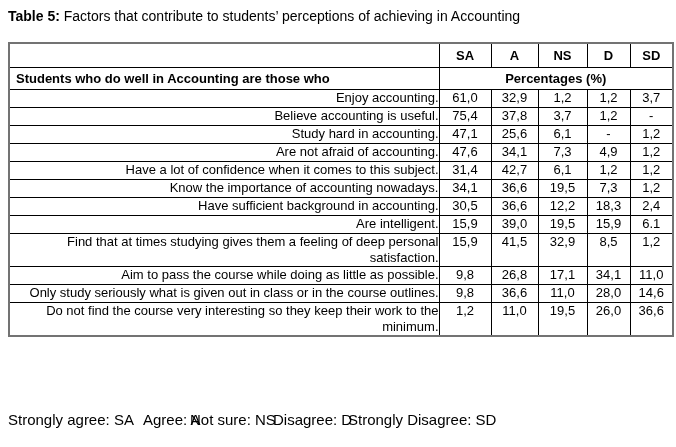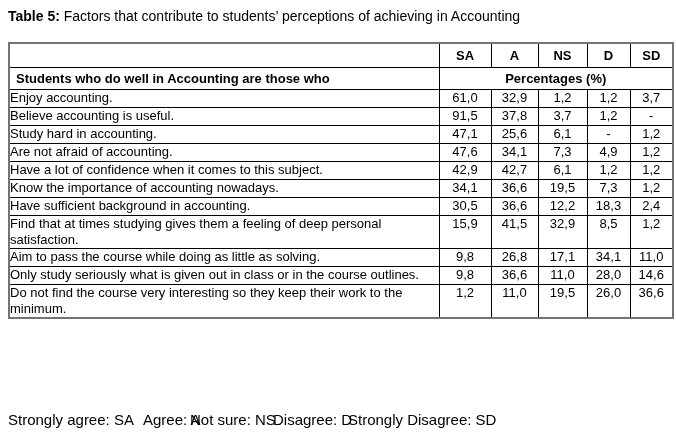--- a/index.html
+++ b/index.html
@@ -48,21 +48,21 @@
   col.c-d  { width: 43px; }
   col.c-sd { width: 43px; }
 
   tr.hdr1 th { height: 23px; font-weight: bold; text-align: center; font-size: 13px; }
   tr.hdr1 th.empty { border-left: none; }
   tr.hdr2 th { height: 21px; font-weight: bold; font-size: 13px; }
   tr.hdr2 th.rowhdr { text-align: left; padding-left: 6px; }
   tr.hdr2 th.pct { text-align: center; }
 
   td.lbl {
-    text-align: left;
+    text-align: right;
     vertical-align: top;
     padding: 2px 4px 2px 6px;
     height: 17px;
   }
   td.val {
     text-align: center;
     vertical-align: top;
     padding-top: 2px;
   }
 
@@ -118,21 +118,21 @@
         <tr>
           <td class="lbl">Enjoy accounting.</td>
           <td class="val">61,0</td>
           <td class="val">32,9</td>
           <td class="val">1,2</td>
           <td class="val">1,2</td>
           <td class="val">3,7</td>
         </tr>
         <tr>
           <td class="lbl">Believe accounting is useful.</td>
-          <td class="val">91,5</td>
+          <td class="val">75,4</td>
           <td class="val">37,8</td>
           <td class="val">3,7</td>
           <td class="val">1,2</td>
           <td class="val">-</td>
         </tr>
         <tr>
           <td class="lbl">Study hard in accounting.</td>
           <td class="val">47,1</td>
           <td class="val">25,6</td>
           <td class="val">6,1</td>
@@ -142,52 +142,60 @@
         <tr>
           <td class="lbl">Are not afraid of accounting.</td>
           <td class="val">47,6</td>
           <td class="val">34,1</td>
           <td class="val">7,3</td>
           <td class="val">4,9</td>
           <td class="val">1,2</td>
         </tr>
         <tr>
           <td class="lbl">Have a lot of confidence when it comes to this subject.</td>
-          <td class="val">42,9</td>
+          <td class="val">31,4</td>
           <td class="val">42,7</td>
           <td class="val">6,1</td>
           <td class="val">1,2</td>
           <td class="val">1,2</td>
         </tr>
         <tr>
           <td class="lbl">Know the importance of accounting nowadays.</td>
           <td class="val">34,1</td>
           <td class="val">36,6</td>
           <td class="val">19,5</td>
           <td class="val">7,3</td>
           <td class="val">1,2</td>
         </tr>
         <tr>
           <td class="lbl">Have sufficient background in accounting.</td>
           <td class="val">30,5</td>
           <td class="val">36,6</td>
           <td class="val">12,2</td>
           <td class="val">18,3</td>
           <td class="val">2,4</td>
+        </tr>
+        <tr>
+          <td class="lbl">Are intelligent.</td>
+          <td class="val">15,9</td>
+          <td class="val">39,0</td>
+          <td class="val">19,5</td>
+          <td class="val">15,9</td>
+          <td class="val">6.1</td>
         </tr>
         <tr>
           <td class="lbl">Find that at times studying gives them a feeling of deep personal satisfaction.</td>
           <td class="val">15,9</td>
           <td class="val">41,5</td>
           <td class="val">32,9</td>
           <td class="val">8,5</td>
           <td class="val">1,2</td>
         </tr>
         <tr>
-          <td class="lbl">Aim to pass the course while doing as little as solving.</td>
+          <td class="lbl">Aim to pass the course while doing as little as possible.</td>
           <td class="val">9,8</td>
           <td class="val">26,8</td>
           <td class="val">17,1</td>
           <td class="val">34,1</td>
           <td class="val">11,0</td>
         </tr>
         <tr>
           <td class="lbl">Only study seriously what is given out in class or in the course outlines.</td>
           <td class="val">9,8</td>
           <td class="val">36,6</td>

